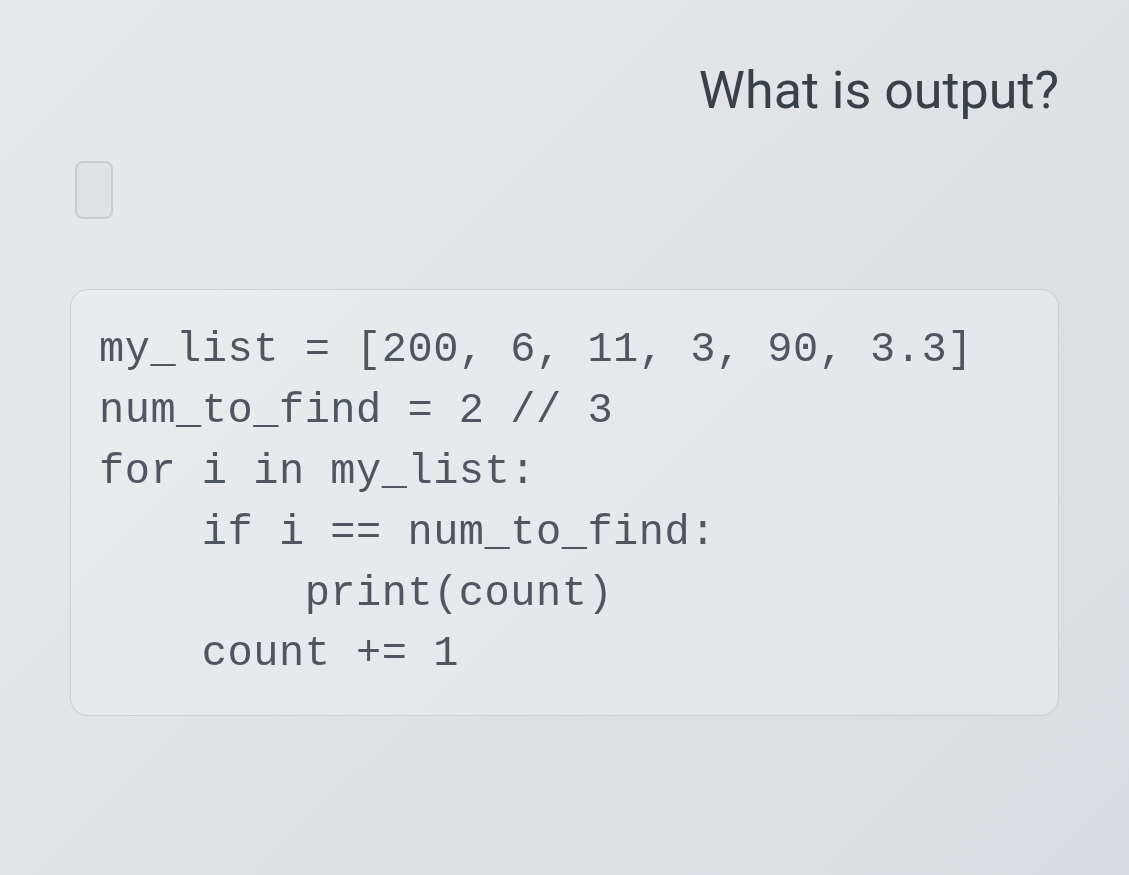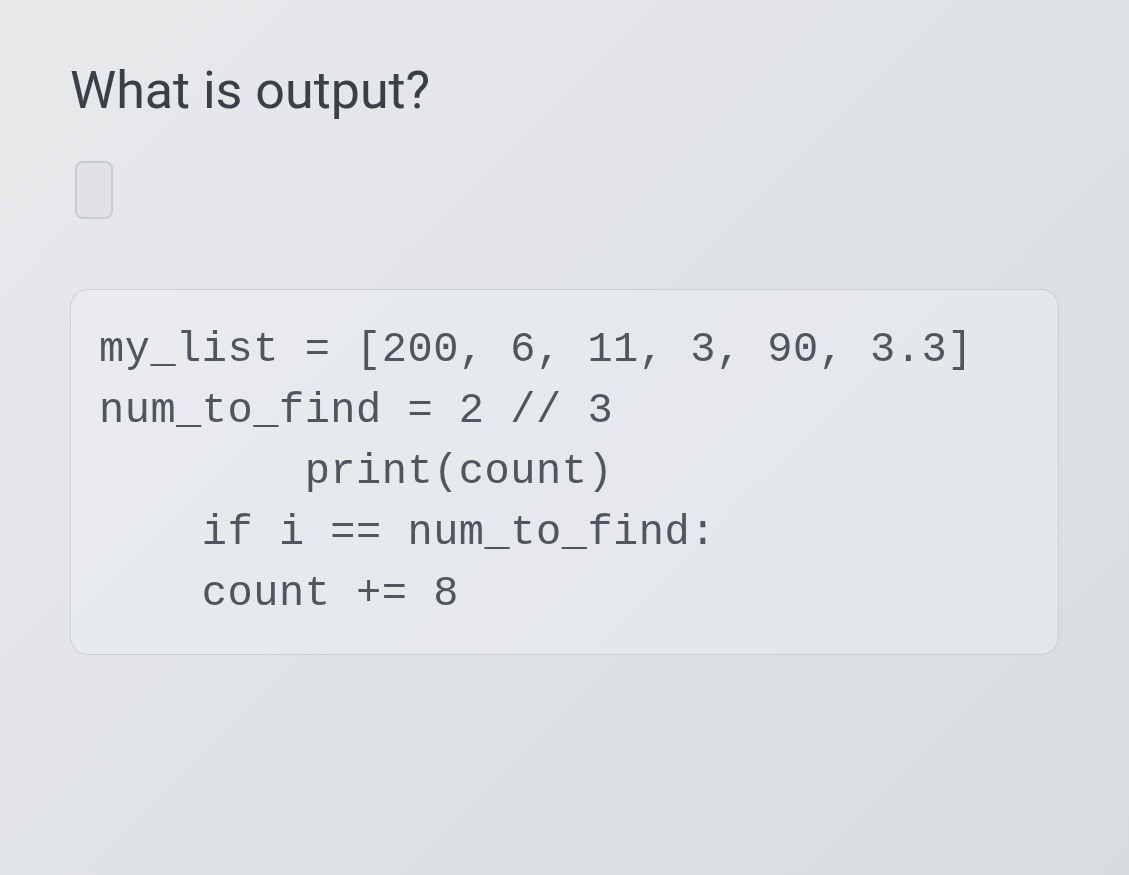--- a/index.html
+++ b/index.html
@@ -17,20 +17,21 @@
     }
     .container {
       padding: 60px 70px 40px 70px;
       height: 100%;
     }
     .question-title {
       font-size: 52px;
       font-weight: 400;
       color: #3a4048;
       margin-bottom: 40px;
+      text-align: right;
     }
     .input-placeholder {
       width: 38px;
       height: 58px;
       background: #e0e2e5;
       border: 2px solid #c8cbd0;
       border-radius: 8px;
       margin-bottom: 70px;
       margin-left: 5px;
     }
@@ -52,14 +53,14 @@
     }
   </style>
 </head>
 <body>
 
 <div class="container">
   <h1 class="question-title">What is output?</h1>
 
   <div class="input-placeholder"></div>
 
-  <div class="code-block"><span class="code-line">my_list = [200, 6, 11, 3, 90, 3.3]</span><span class="code-line">num_to_find = 2 // 3</span><span class="code-line">        print(count)</span><span class="code-line">    if i == num_to_find:</span><span class="code-line">    count += 8</span></div>
+  <div class="code-block"><span class="code-line">my_list = [200, 6, 11, 3, 90, 3.3]</span><span class="code-line">num_to_find = 2 // 3</span><span class="code-line">for i in my_list:</span><span class="code-line">    if i == num_to_find:</span><span class="code-line">        print(count)</span><span class="code-line">    count += 1</span></div>
 </div>
 
 </body></html>

